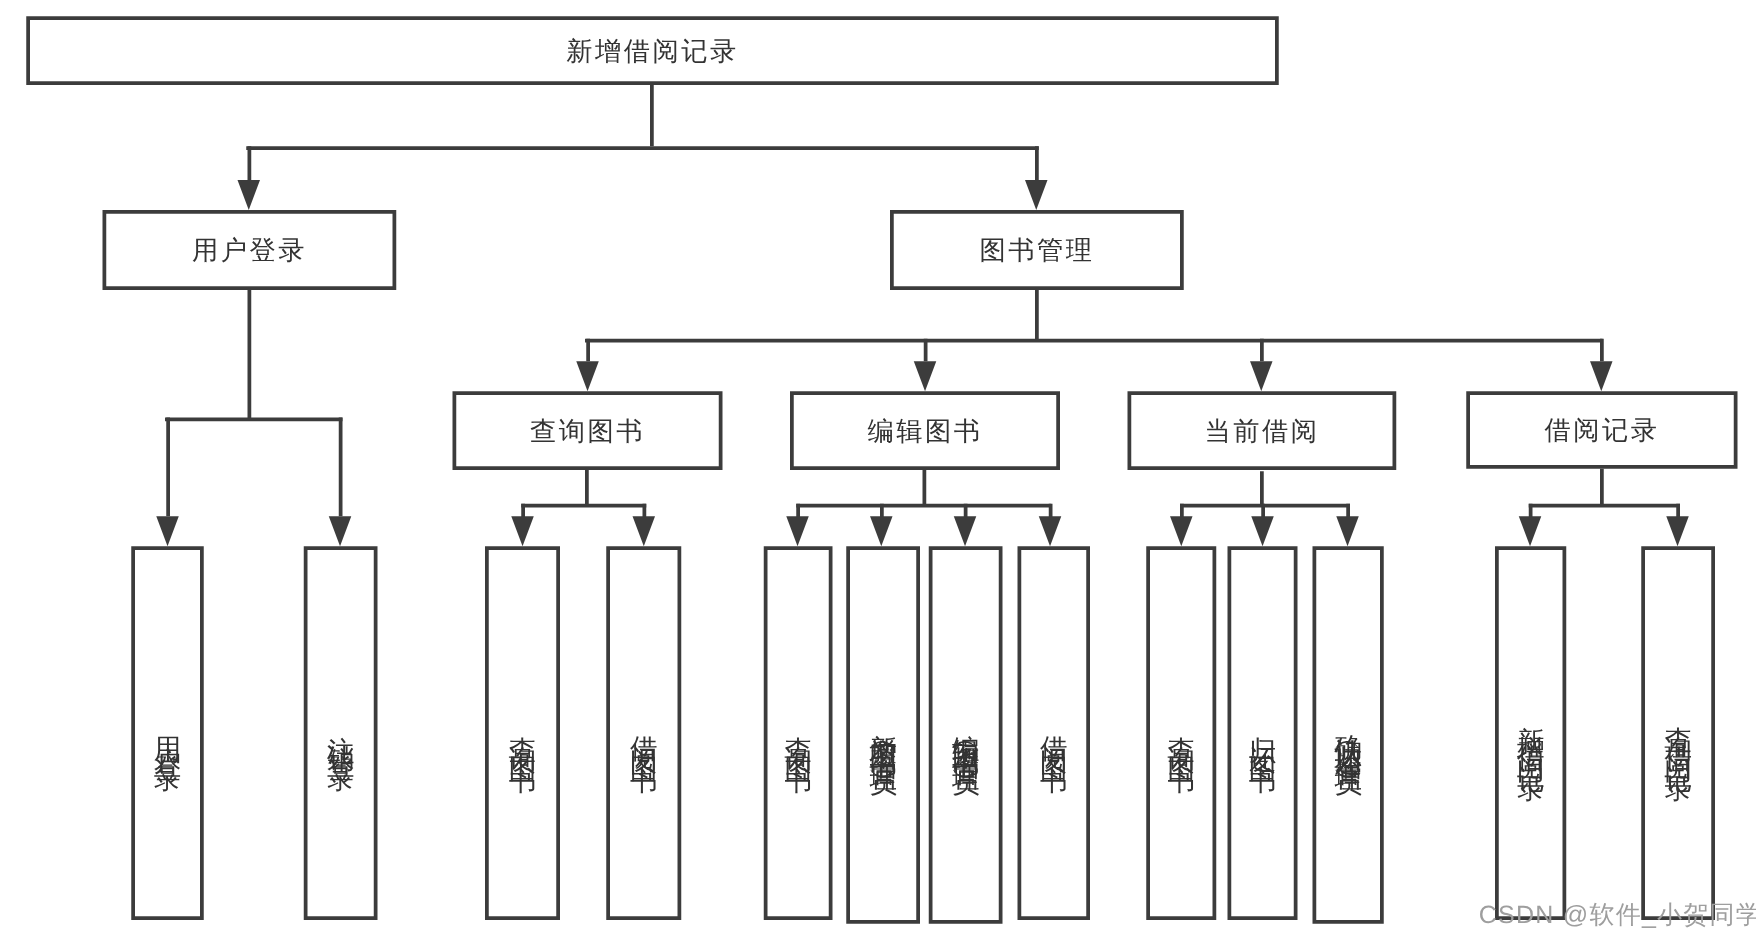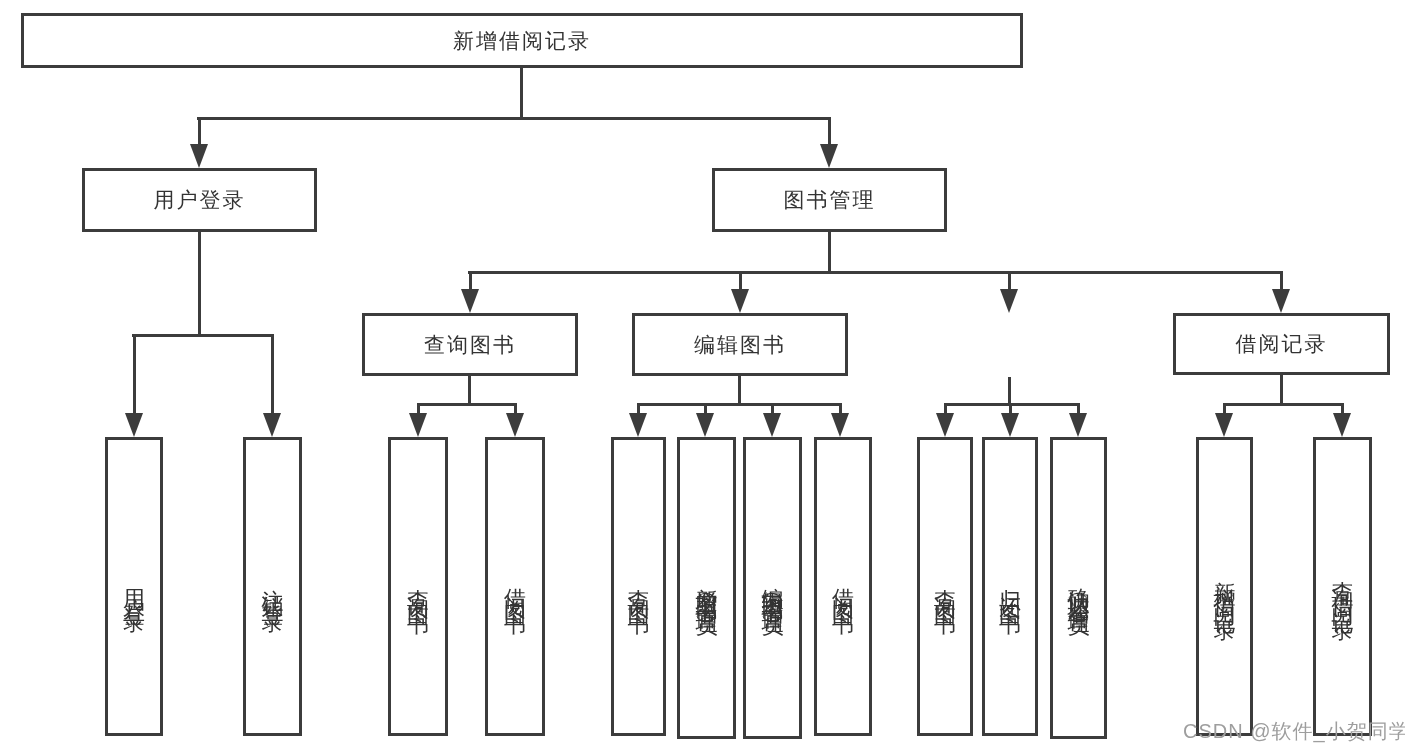--- a/index.html
+++ b/index.html
@@ -69,20 +69,23 @@
   <div class="vline" style="left:1008px;top:271px;height:18px;"></div>
   <div class="arrow-head" style="left:1000px;top:289px;"></div>
   <div class="vline" style="left:1280px;top:271px;height:18px;"></div>
   <div class="arrow-head" style="left:1272px;top:289px;"></div>
 
   <div class="node" style="left:362px;top:313px;width:216px;height:63px;">
     <span class="hlabel">查询图书</span>
   </div>
   <div class="node" style="left:632px;top:313px;width:216px;height:63px;">
     <span class="hlabel">编辑图书</span>
+  </div>
+  <div class="node" style="left:902px;top:313px;width:215px;height:63px;">
+    <span class="hlabel">当前借阅</span>
   </div>
   <div class="node" style="left:1173px;top:313px;width:217px;height:62px;">
     <span class="hlabel">借阅记录</span>
   </div>
 
   <div class="vline" style="left:468px;top:376px;height:29px;"></div>
   <div class="hline" style="left:417px;top:403px;width:100px;"></div>
   <div class="vline" style="left:417px;top:403px;height:12px;"></div>
   <div class="arrow-head" style="left:409px;top:413px;"></div>
   <div class="vline" style="left:514px;top:403px;height:12px;"></div>

